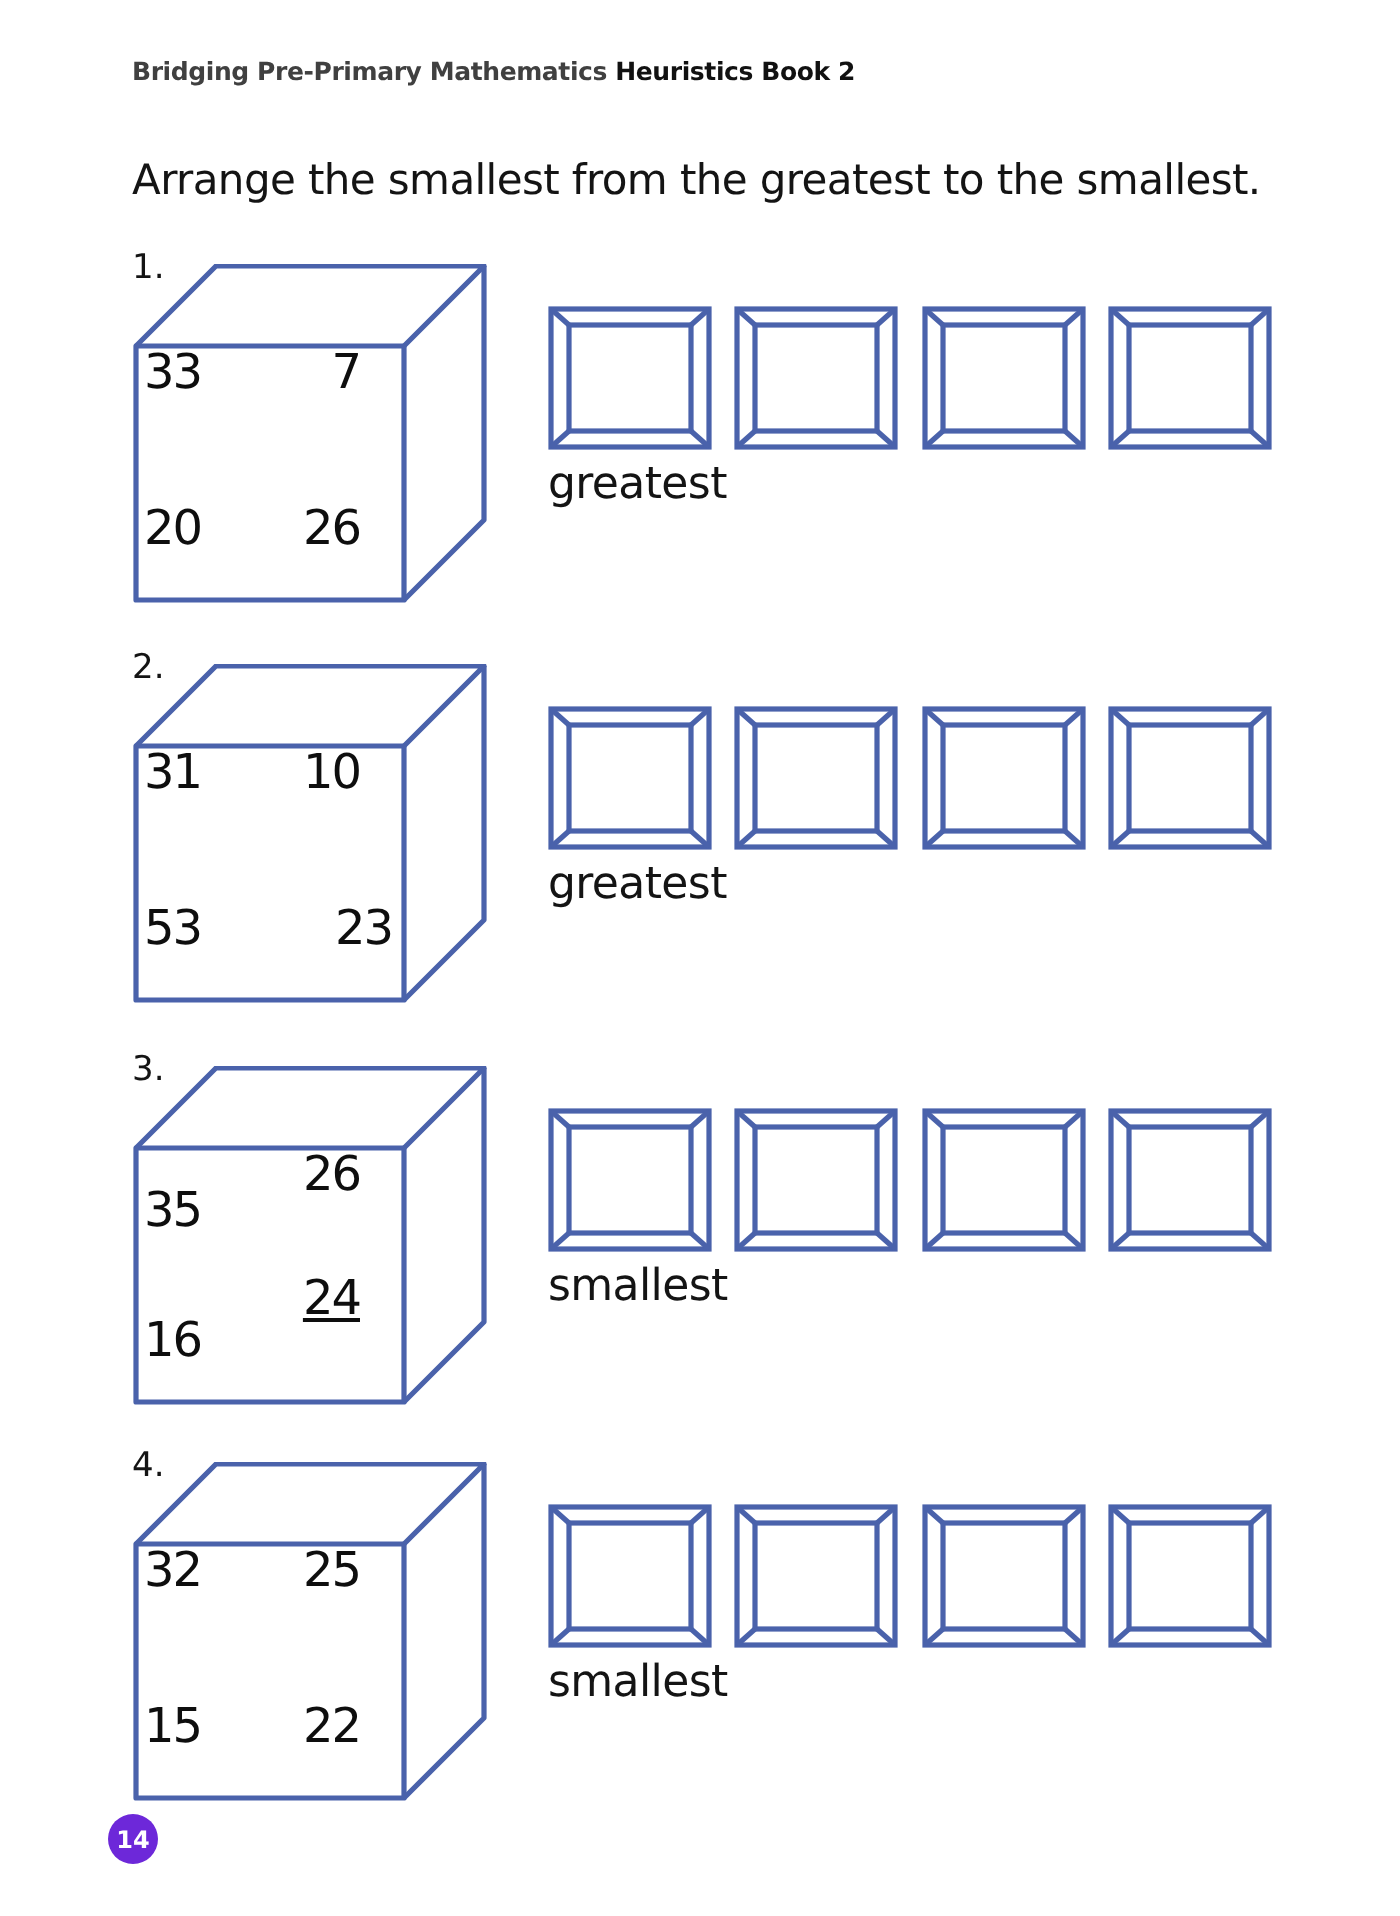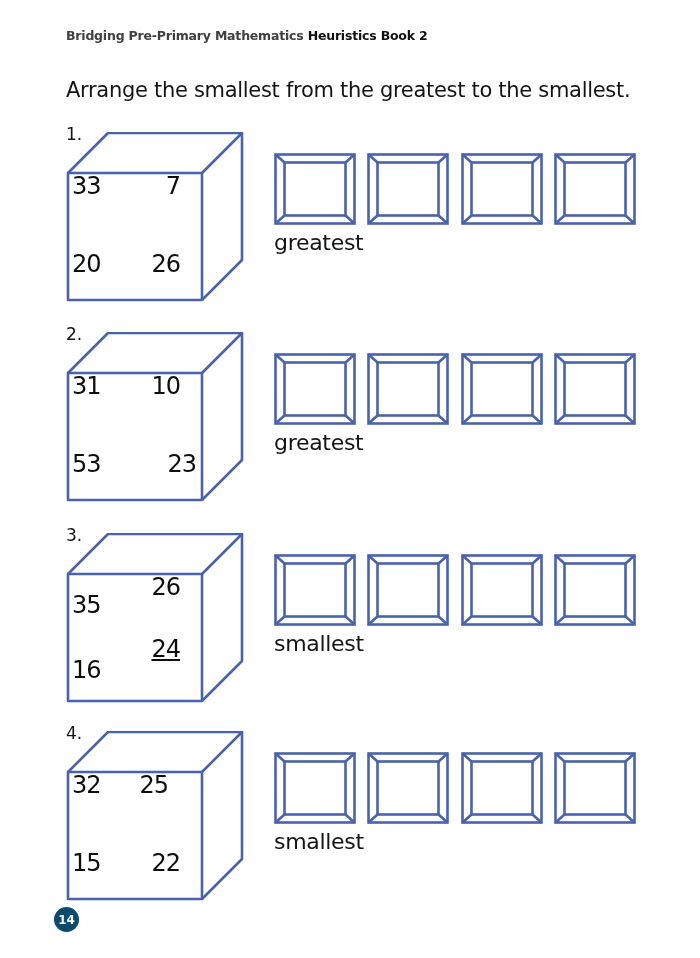--- a/index.html
+++ b/index.html
@@ -8,21 +8,21 @@
     .header .series { color:#404040;margin-top:41px; }
     .header .book { color:#111; }
     .instruction { position:absolute; left:66px; top:78px; font-size:21px; letter-spacing:-0.3px; color:#141414; white-space:nowrap; }
     .problem { position:absolute; left:0; width:700px; height:200px; }
     .qnum { position:absolute; left:66px; top:0px; font-size:17px; color:#141414; }
     .cube { position:absolute; left:66px; top:8px; }
     .num { position:absolute; font-size:24px; color:#0e0e0e; letter-spacing:-1px; line-height:1; }
     .boxes { position:absolute; left:274px; top:29px; }
     .box { position:absolute; top:0; }
     .label { position:absolute; left:274px; top:106px; font-size:22px; color:#141414; letter-spacing:-0.3px; }
-    .page-badge { position:absolute; left:54px; top:907px; width:25px; height:25px; border-radius:50%; background:#0c4a6e; color:#fff; font-size:12px; font-weight:bold; display:flex; align-items:center; justify-content:center; }
+    .page-badge { position:absolute; left:54px; top:907px; width:25px; height:25px; border-radius:50%; background:#6d28d9; color:#fff; font-size:12px; font-weight:bold; display:flex; align-items:center; justify-content:center; }
   </style>
 </head>
 <body>
 
 <div class="header">
   <span class="series">Bridging Pre-Primary Mathematics</span>
   <span class="book">Heuristics Book 2</span>
 </div>
 
 <div class="instruction">Arrange the smallest from the greatest to the smallest.</div>
@@ -202,21 +202,21 @@
     <div class="problem" style="top: 723px;">
       <div class="qnum">4.</div>
       <div class="cube"><svg width="180" height="172" viewBox="0 0 180 172">
       <g fill="none" stroke="#4a62ab" stroke-width="2.6" stroke-linejoin="round">
         <rect x="2" y="41" width="134" height="127" fill="#fff"></rect>
         <polyline points="2,41 42,1 176,1 136,41"></polyline>
         <polyline points="176,1 176,128 136,168"></polyline>
       </g>
         </svg></div>
       <div class="num" style="left:72px; top:50px;">32</div>
-      <div class="num" style="right:532px; top:50px; text-align:center;">25</div>
+      <div class="num" style="right:520px; top:50px; text-align:center;">25</div>
       <div class="num" style="left:72px; top:128px;">15</div>
       <div class="num" style="right:520px; top:128px; text-align:center;">22</div>
       <div class="boxes">
         <div class="box" style="left:0px"><svg width="82" height="72" viewBox="0 0 82 72">
       <g fill="none" stroke="#4a62ab" stroke-width="2.6">
         <rect x="1.5" y="1.5" width="79" height="69"></rect>
         <rect x="10.5" y="9.5" width="61" height="53"></rect>
         <line x1="1.5" y1="1.5" x2="10.5" y2="9.5"></line>
         <line x1="80.5" y1="1.5" x2="71.5" y2="9.5"></line>
         <line x1="1.5" y1="70.5" x2="10.5" y2="62.5"></line>

